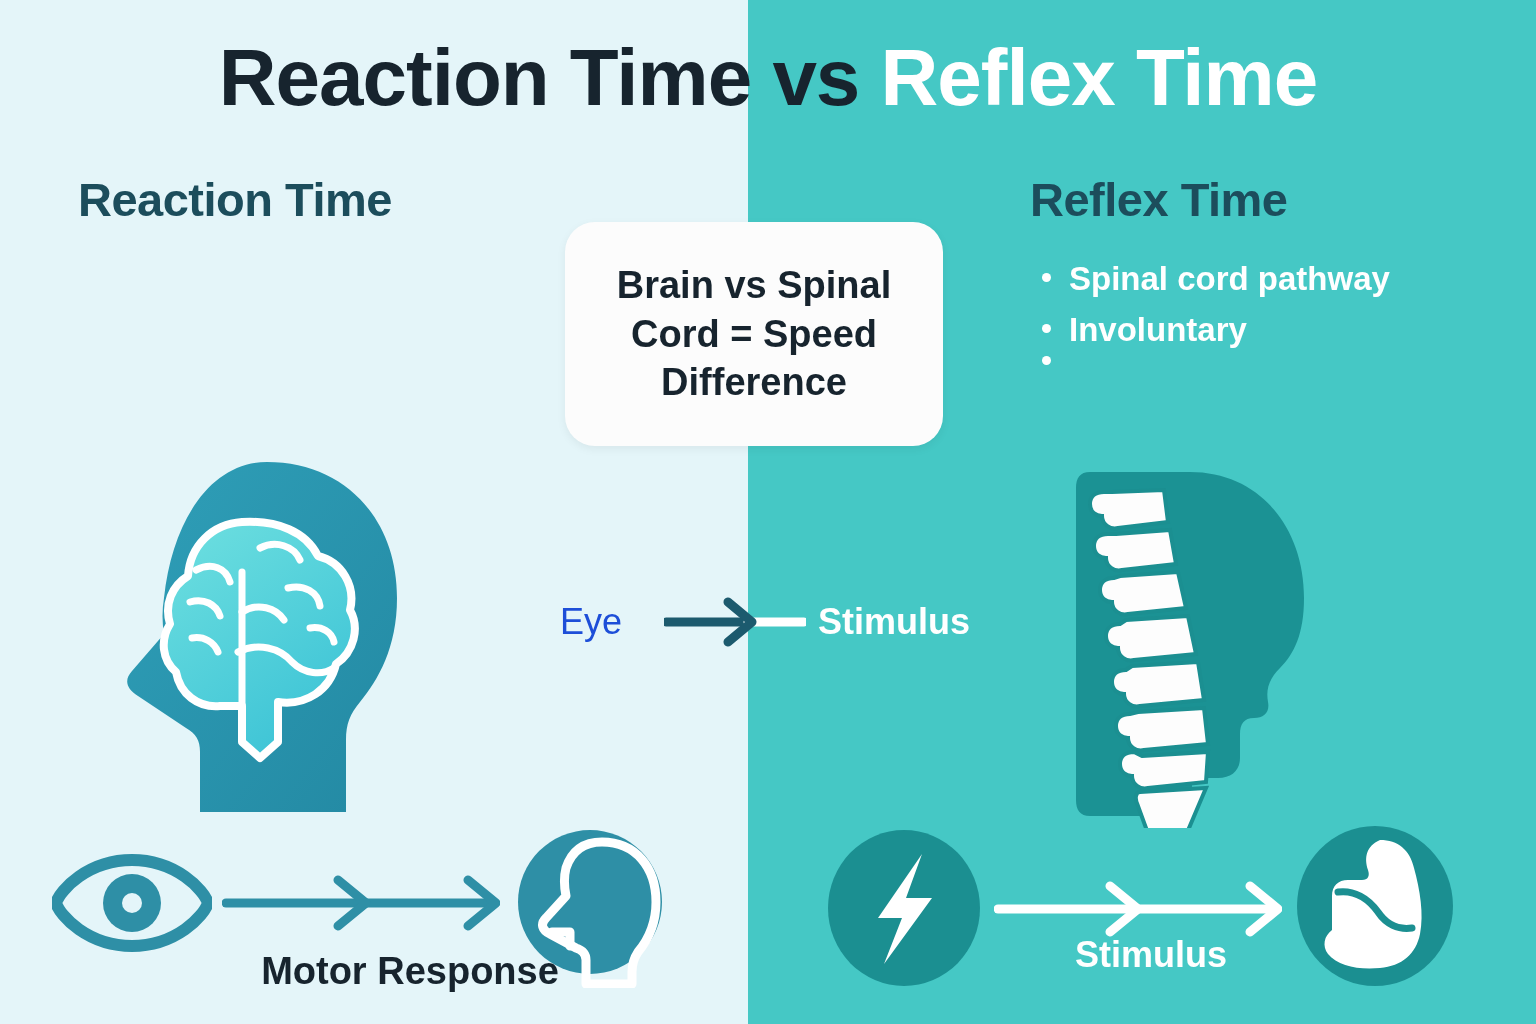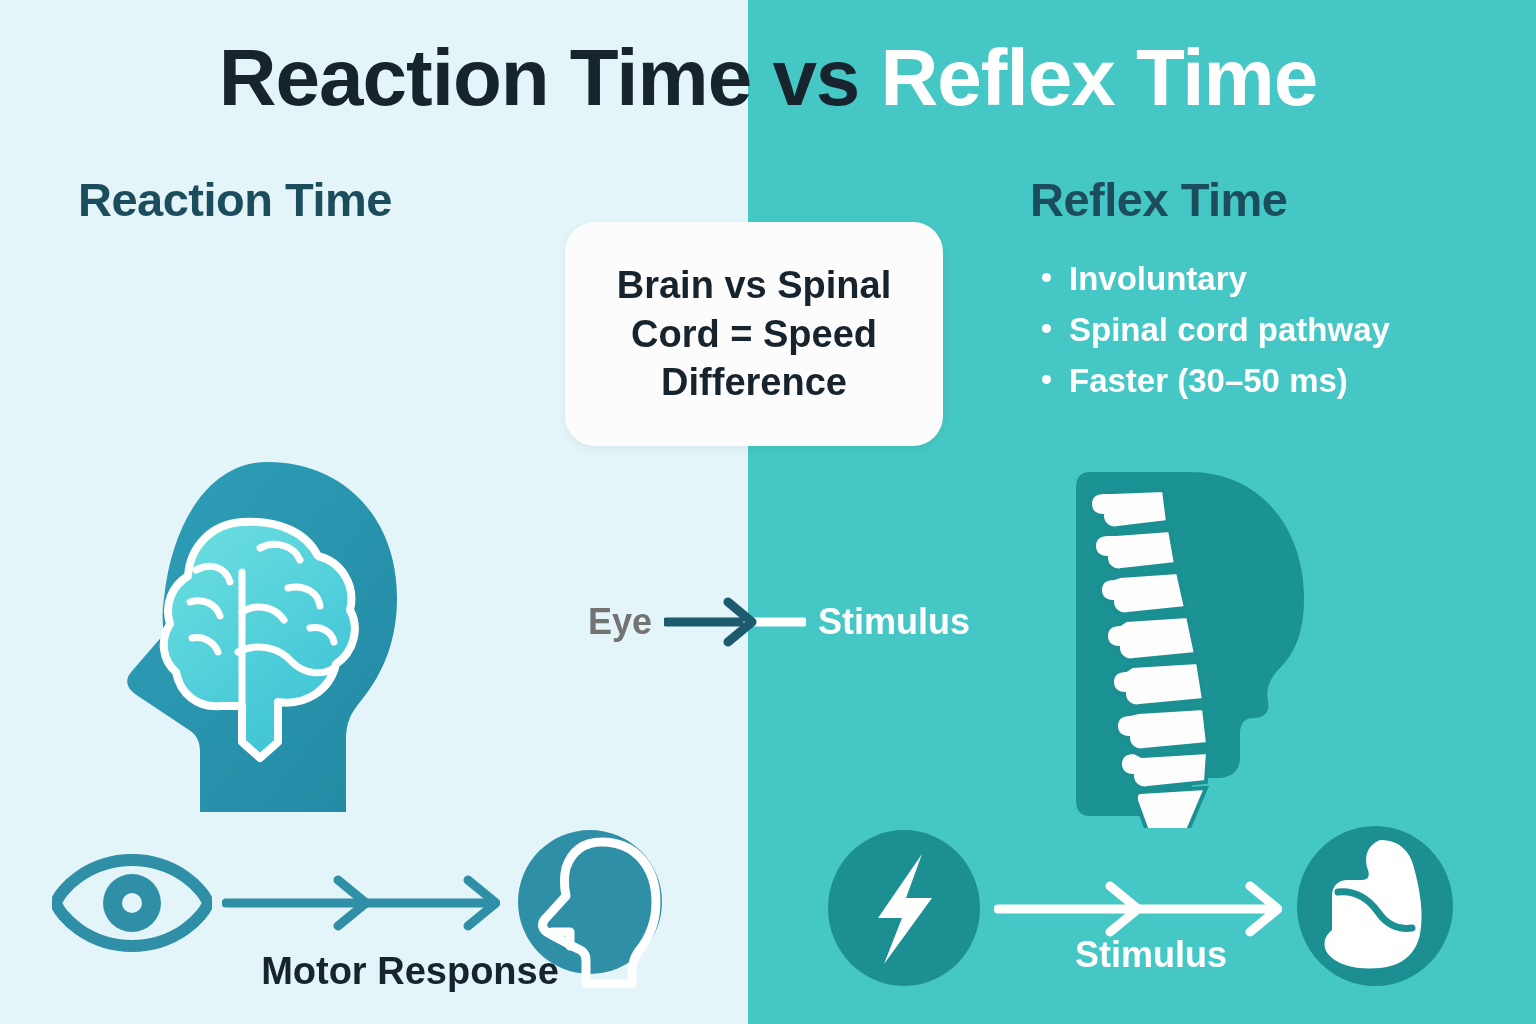--- a/index.html
+++ b/index.html
@@ -110,25 +110,25 @@
   
   .mid-row {
     position: absolute;
     top: 592px;
     left: 0;
     width: 1536px;
     height: 60px;
   }
   .mid-eye-label {
     position: absolute;
-    left: 588px;
+    left: 560px;
     top: 0;
     font-size: 36px;
-    font-weight: 700;
-    color: #737373;
+    font-weight: 400;
+    color: #1d4ed8;
     line-height: 60px;
   }
   .mid-stim-label {
     position: absolute;
     left: 818px;
     top: 0;
     font-size: 36px;
     font-weight: 600;
     color: #ffffff;
     line-height: 60px;
@@ -235,29 +235,28 @@
         <path d="M150 120 L150 252"></path>
       </g>
     </svg>
   </div>
 
   <div class="col-heading heading-right">Reflex Time</div>
 
   <ul class="bullets bullets-right">
     <li>
         <span class="dot"></span>
+        <span>Spinal cord pathway</span>
+      </li>
+    <li>
+        <span class="dot"></span>
         <span>Involuntary</span>
       </li>
     <li>
         <span class="dot"></span>
-        <span>Spinal cord pathway</span>
-      </li>
-    <li>
-        <span class="dot"></span>
-        <span>Faster (30–50 ms)</span>
       </li>
   </ul>
 
   <div class="illus-spine">
     <svg width="300" height="370" viewBox="0 0 300 370" xmlns="http://www.w3.org/2000/svg">
       <path d="M38 14 L138 14 C208 14 252 70 252 140 C252 176 242 196 228 210 C216 222 214 232 216 244 C218 254 212 260 202 260 C192 260 188 266 188 276 L188 300 C188 312 180 320 166 320 L140 320 L140 340 C140 352 134 358 122 358 L38 358 C28 358 24 352 24 342 L24 30 C24 20 28 14 38 14 Z" fill="#1b9294"></path>
       <g fill="#fdfdfd" stroke="#1b8f91" stroke-width="4">
         <path d="M60 34 L112 32 L116 64 L66 70 C58 72 50 66 50 58 C44 58 38 54 38 46 C38 38 44 34 52 34 Z"></path>
         <path d="M64 76 L118 72 L124 106 L70 112 C62 114 54 108 54 100 C48 100 42 96 42 88 C42 80 48 76 56 76 Z"></path>
         <path d="M68 118 L126 114 L134 150 L76 156 C68 158 60 152 60 144 C54 144 48 140 48 132 C48 124 54 120 62 120 Z"></path>

